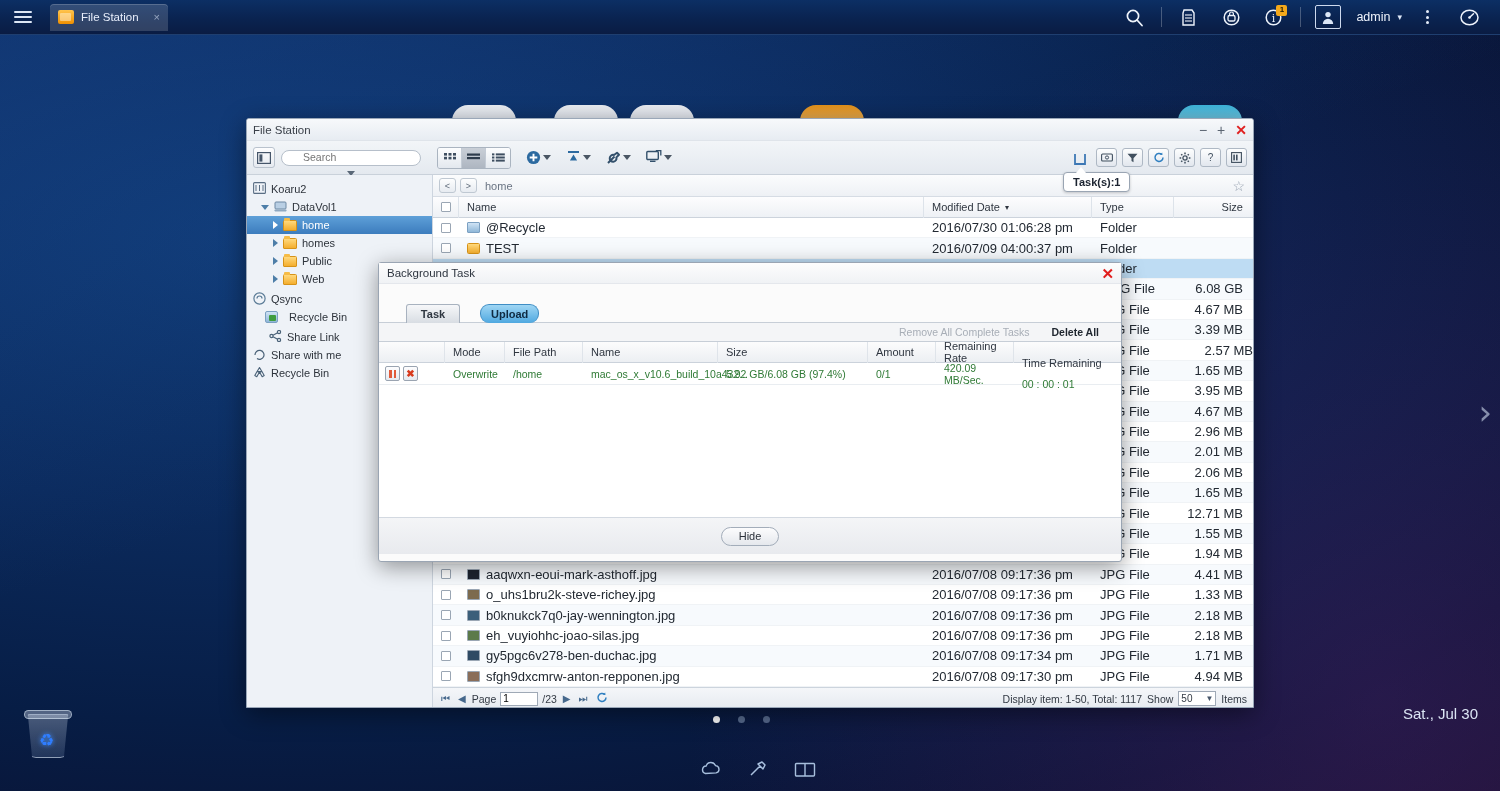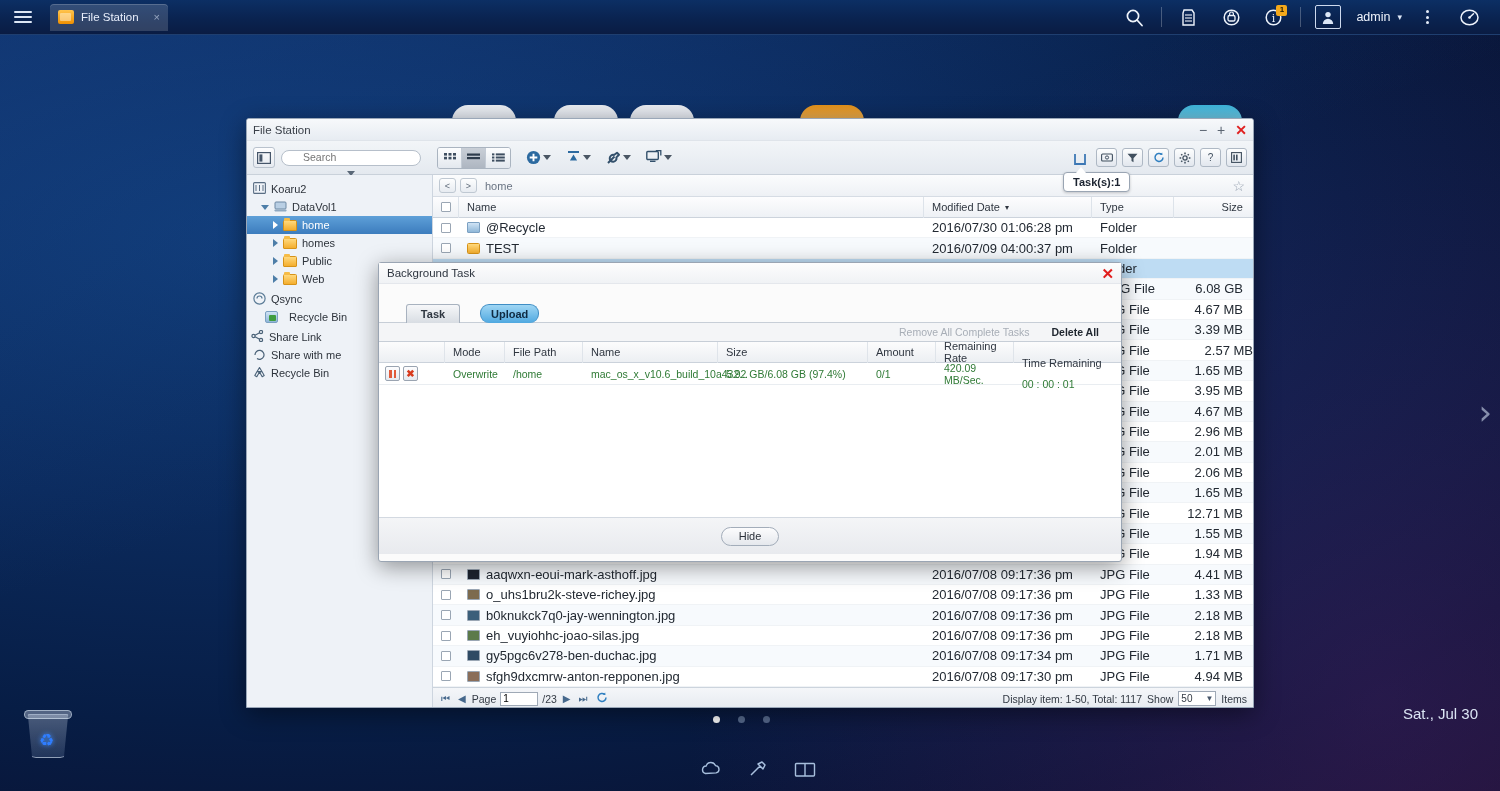--- a/index.html
+++ b/index.html
@@ -487,21 +487,21 @@
               <circle cx="6.5" cy="6.5" r="5.6" fill="none" stroke="#5a7b96" stroke-width="1.2"></circle>
               <path d="M4 6.5 a2.5 2.5 0 0 1 5 0" fill="none" stroke="#5a7b96" stroke-width="1.2"></path>
             </svg>
         </span>
         <span>Qsync</span>
       </div>
       <div class="side-item" style="padding-left:18px">
         <span class="recbin"></span>
         <span>Recycle Bin</span>
       </div>
-      <div class="side-item" style="padding-left:4px;margin-top:2px">
+      <div class="side-item" style="padding-left:22px;margin-top:2px">
         <span>
           <svg width="13" height="12" viewBox="0 0 13 12">
               <circle cx="10" cy="2" r="1.6" fill="none" stroke="#4a6278" stroke-width="1.2"></circle>
               <circle cx="10" cy="10" r="1.6" fill="none" stroke="#4a6278" stroke-width="1.2"></circle>
               <circle cx="2.5" cy="6" r="1.6" fill="none" stroke="#4a6278" stroke-width="1.2"></circle>
               <line x1="4" y1="5.2" x2="8.6" y2="2.7" stroke="#4a6278" stroke-width="1.1"></line>
               <line x1="4" y1="6.8" x2="8.6" y2="9.3" stroke="#4a6278" stroke-width="1.1"></line>
             </svg>
         </span>
         <span>Share Link</span>

